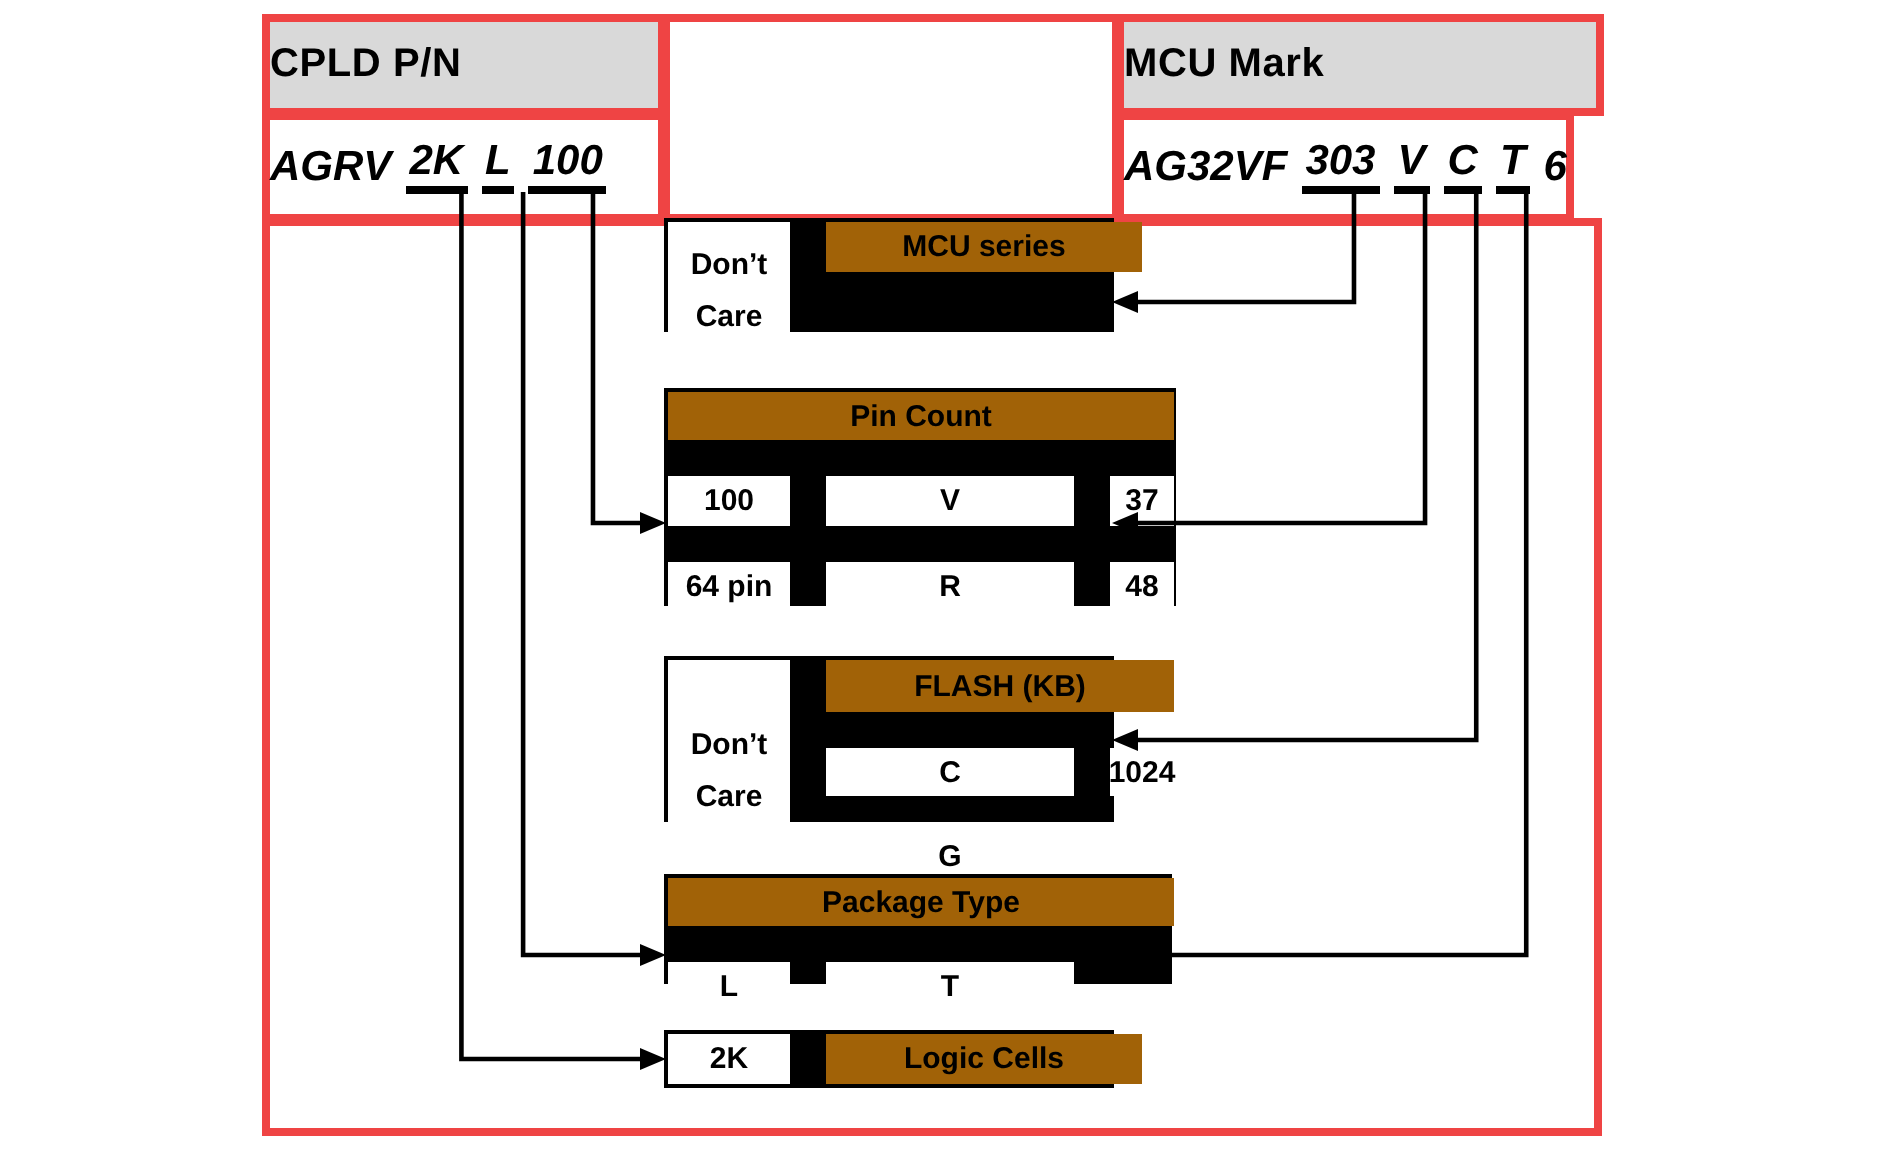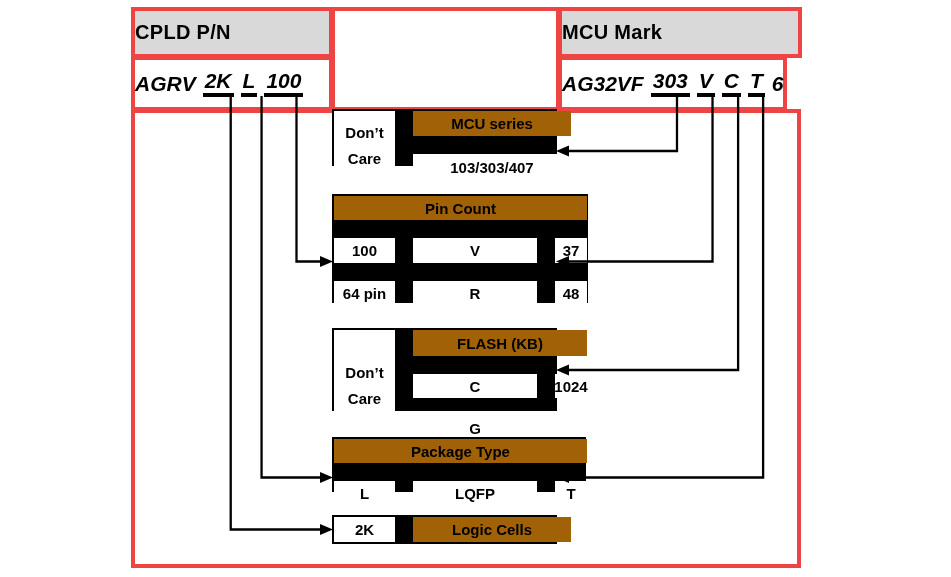--- a/index.html
+++ b/index.html
@@ -71,21 +71,20 @@
       <span class="useg" id="seg-c">C</span>
       <span class="useg" id="seg-t">T</span>
       <span class="suffix">6</span>
   </div>
 
   <div class="cell-box" id="main-frame"></div>
 
   <div class="tbl" id="tbl-mcu-series">
     <div class="c dc span2r">Don’t Care</div>
     <div class="c hdr">MCU series</div>
-    <div class="c" id="cell-mcu-val">103/303/407</div>
   </div>
 
   <div class="tbl" id="tbl-pin">
     <div class="c hdr span3c">Pin Count</div>
     <div class="c">100</div>
     <div class="c">V</div>
     <div class="c" id="cell-pin-64">37</div>
     <div class="c">64 pin</div>
     <div class="c">R</div>
     <div class="c">48</div>
@@ -97,21 +96,20 @@
     <div class="c dc span3r">Don’t Care</div>
     <div class="c hdr span2c">FLASH (KB)</div>
     <div class="c">C</div>
     <div class="c">1024</div>
     <div class="c">G</div>
   </div>
 
   <div class="tbl" id="tbl-pkg">
     <div class="c hdr span3c">Package Type</div>
     <div class="c" id="cell-pkg-l">L</div>
-    <div class="c">LQFP</div>
     <div class="c">T</div>
   </div>
 
   <div class="tbl" id="tbl-logic">
     <div class="c" id="cell-logic-2k">2K</div>
     <div class="c hdr">Logic Cells</div>
   </div>
 
   <svg id="connector-svg" width="951" height="577">
       <path d="M 230.7109375 96.015625 L 230.7109375 529.5 L 324 529.5" fill="none" stroke="#000000" stroke-width="2.3"></path>

